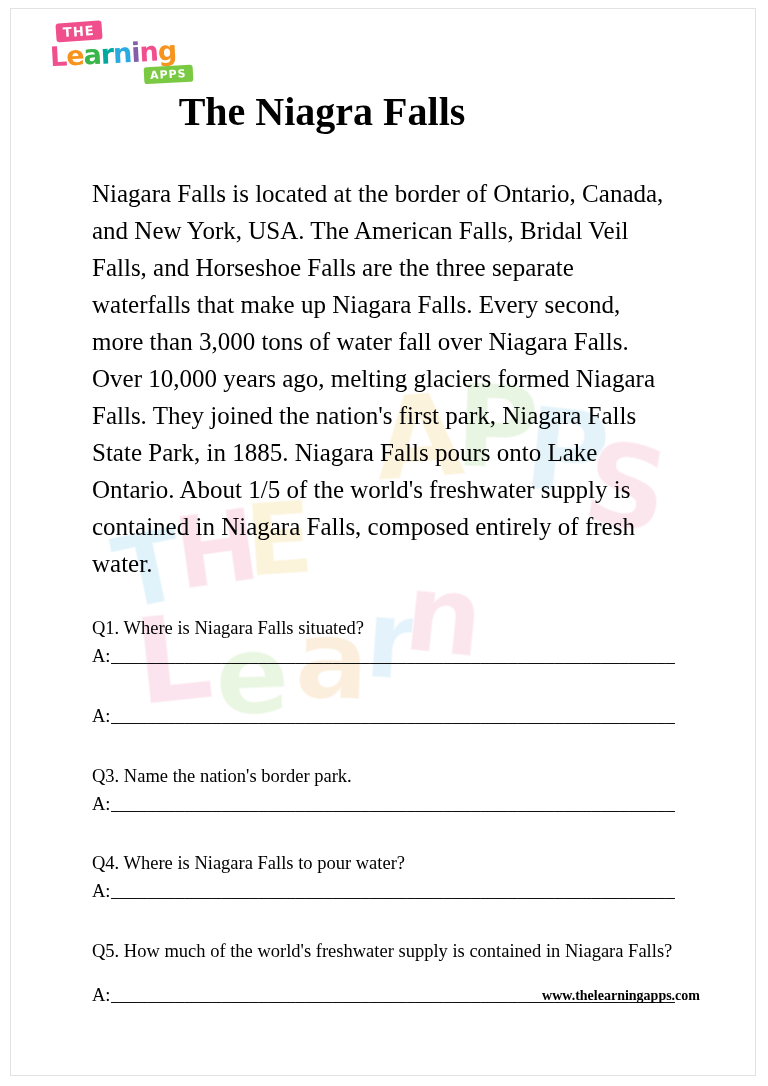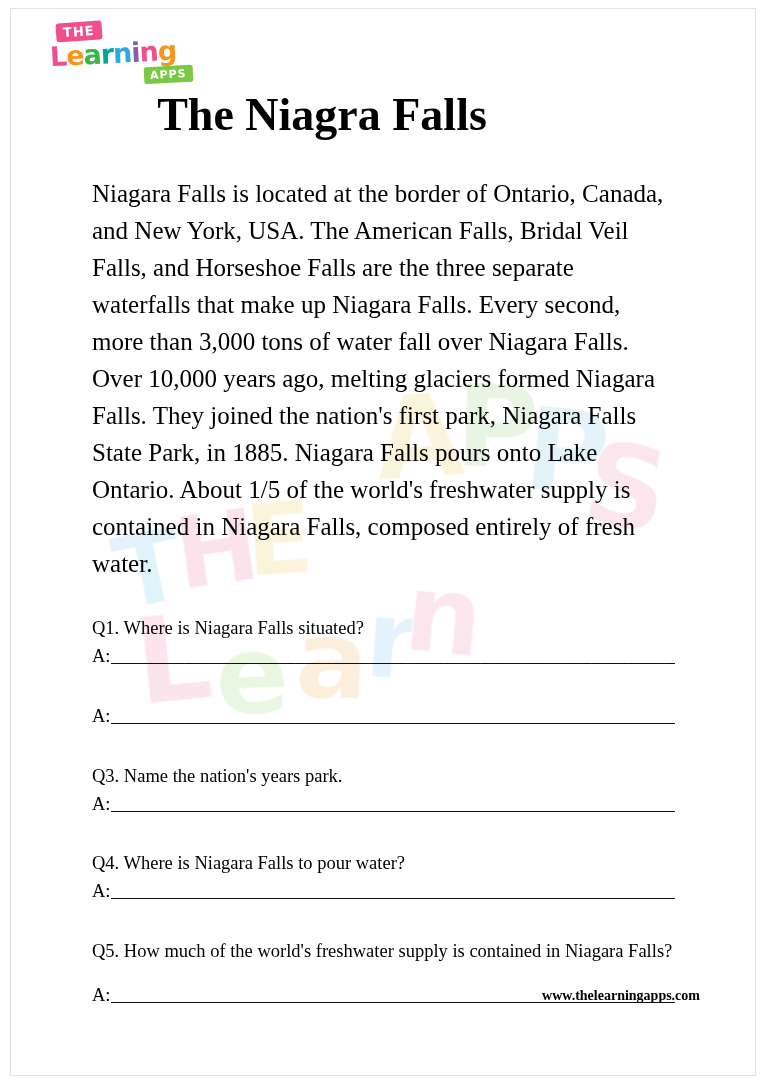--- a/index.html
+++ b/index.html
@@ -107,21 +107,21 @@
 
   
   .title {
     position: absolute;
     left: 0;
     top: 88px;
     width: 644px;
     text-align: center;
     font-family: "Liberation Serif", serif;
     font-weight: 700;
-    font-size: 46px;
+    font-size: 40px;
     letter-spacing: 0px;
   }
 
   .content {
     position: absolute;
     left: 92px;
     top: 175px;
     width: 583px;
   }
 
@@ -220,21 +220,21 @@
     </div>
 
     <div class="qblock spaced">
       <div class="answer-line">
         <span class="a-label">A:</span>
         <span class="a-rule">_______________________________________________________________</span>
       </div>
     </div>
 
     <div class="qblock">
-      <div class="qtext">Q3. Name the nation's years park.</div>
+      <div class="qtext">Q3. Name the nation's border park.</div>
       <div class="answer-line">
         <span class="a-label">A:</span>
         <span class="a-rule">_______________________________________________________________</span>
       </div>
     </div>
 
     <div class="qblock">
       <div class="qtext">Q4.  Where is Niagara Falls to pour water?</div>
       <div class="answer-line">
         <span class="a-label">A:</span>

